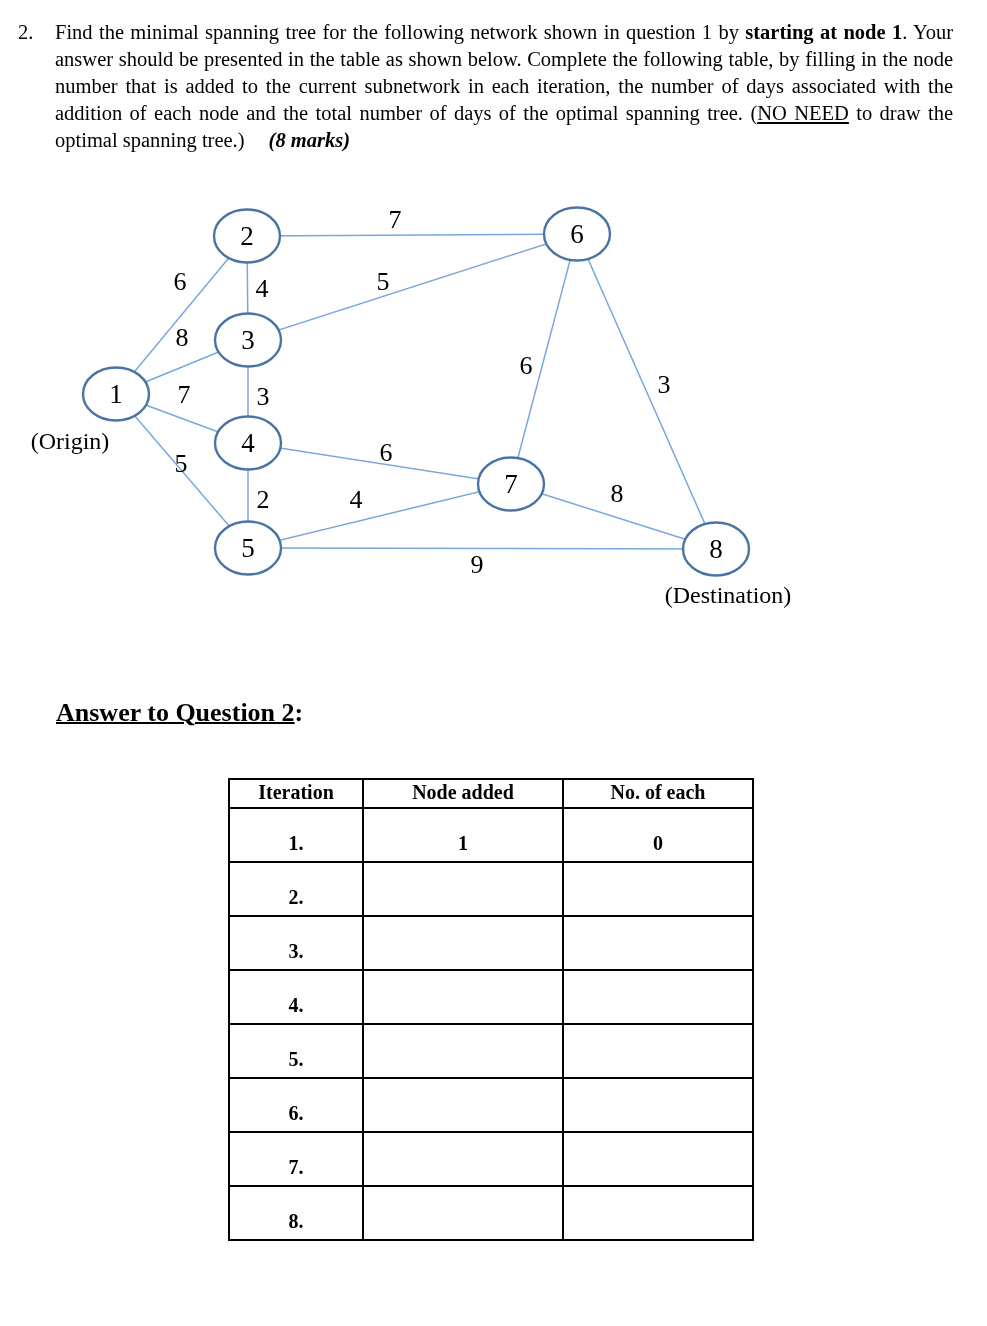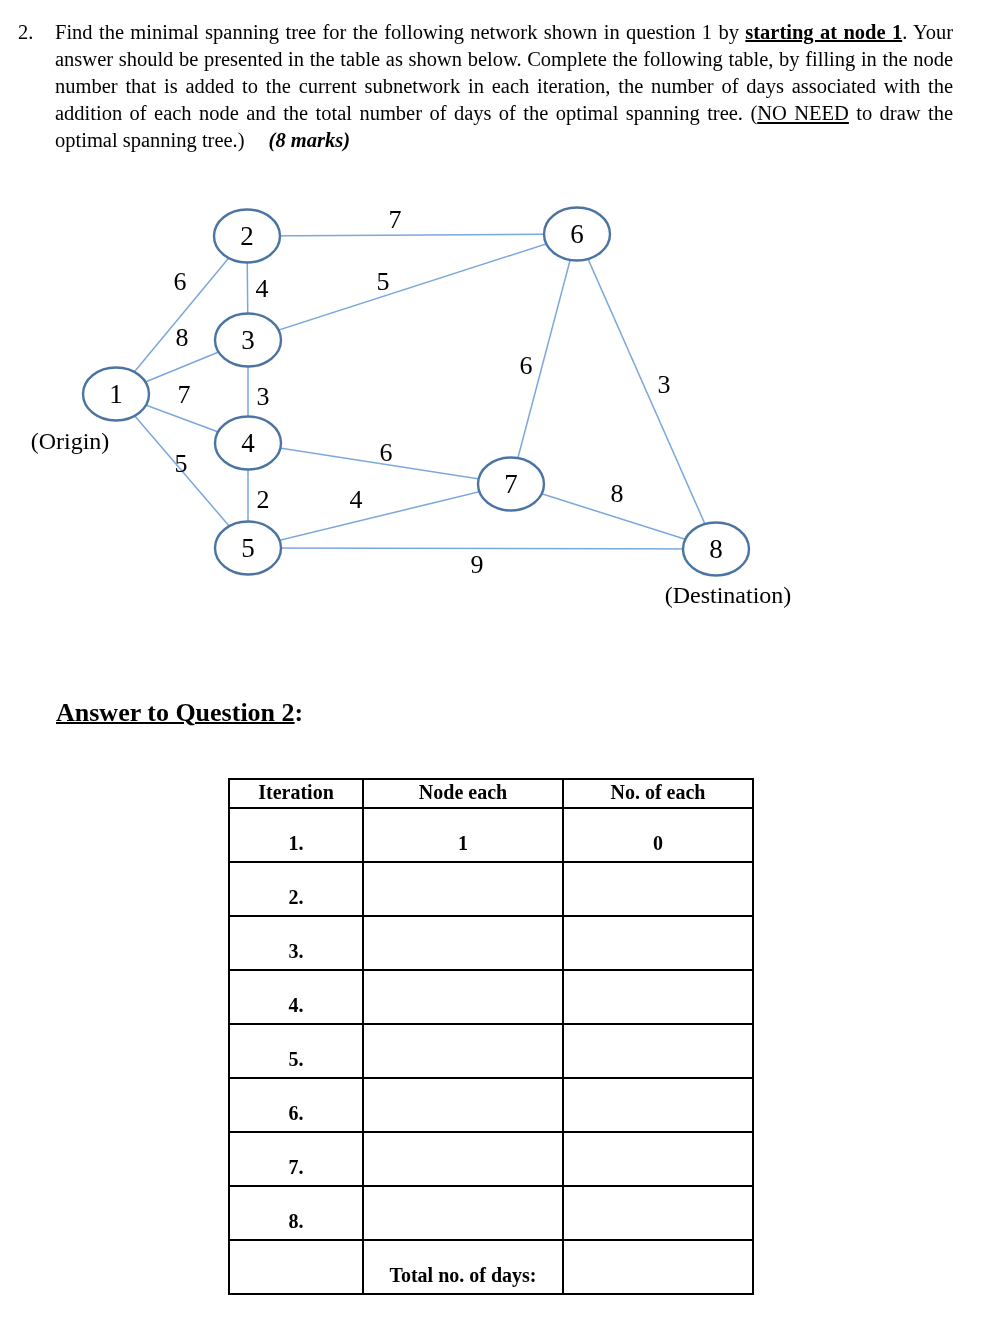--- a/index.html
+++ b/index.html
@@ -16,21 +16,20 @@
     left: 18px; top: 19px;
     width: 940px;
     display: flex;
     font-size: 20.5px;
     line-height: 27px;
   }
   .q-number { width: 37px; flex: 0 0 37px; }
   .q-text { width: 898px; text-align: justify; }
   .bold-underline {
     font-weight: bold;
-    text-decoration: underline;
     text-decoration-thickness: 2px;
   }
   .plain-underline { text-decoration: underline; }
   .marks {
     font-weight: bold;
     font-style: italic;
     margin-left: 24px;
     white-space: nowrap;
   }
   
@@ -144,21 +143,21 @@
 
 <table class="mst">
   <colgroup>
     <col style="width:134px">
     <col style="width:200px">
     <col style="width:190px">
   </colgroup>
   <thead>
     <tr>
       <th>Iteration</th>
-      <th>Node each</th>
+      <th>Node added</th>
       <th>No. of each</th>
     </tr>
   </thead>
   <tbody>
       <tr>
         <td>1.</td>
         <td>1</td>
         <td>0</td>
       </tr>
       <tr>
@@ -189,19 +188,14 @@
       <tr>
         <td>7.</td>
         <td></td>
         <td></td>
       </tr>
       <tr>
         <td>8.</td>
         <td></td>
         <td></td>
       </tr>
-      <tr>
-        <td></td>
-        <td>Total no. of days:</td>
-        <td></td>
-      </tr>
     </tbody>
 </table>
 
 </body></html>

